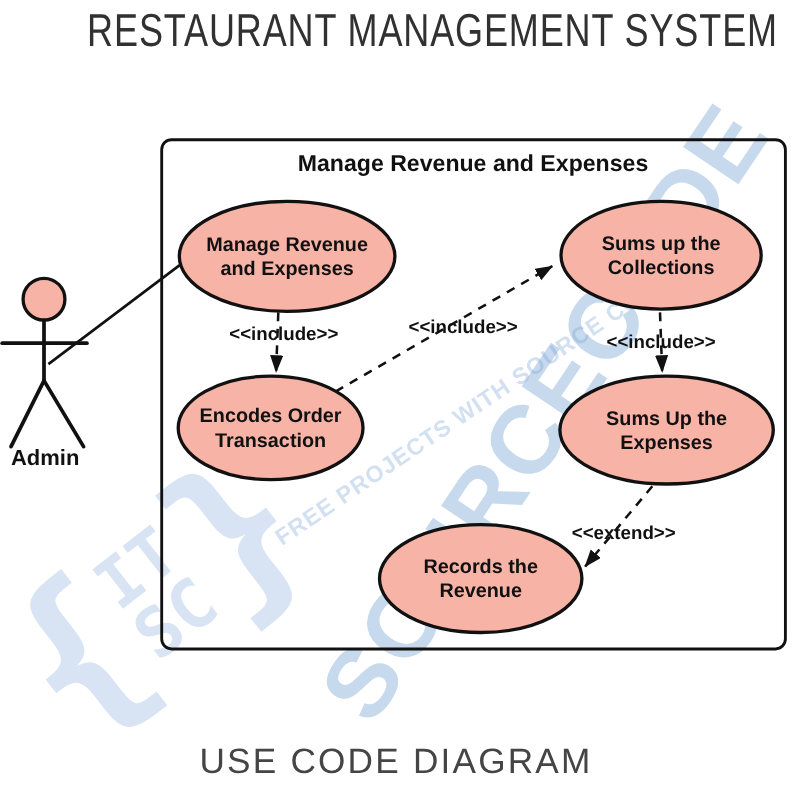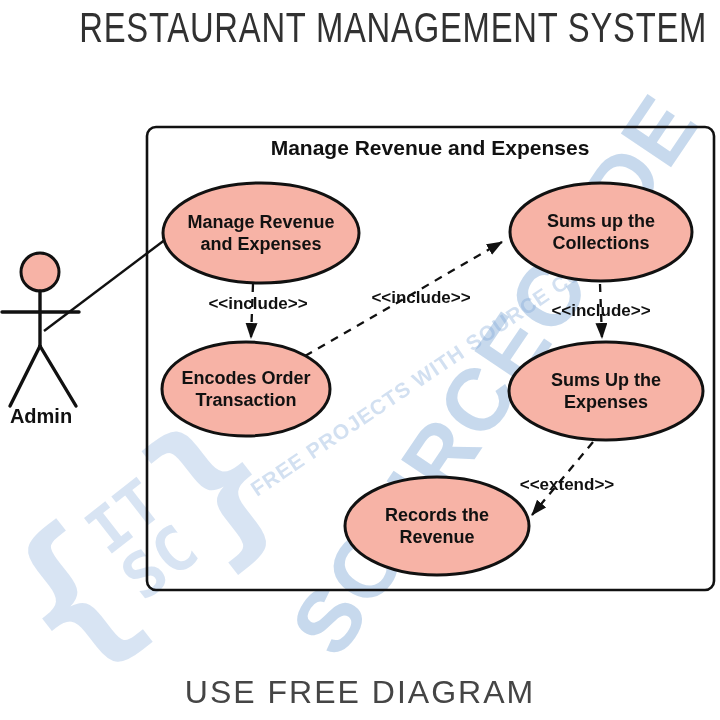--- a/index.html
+++ b/index.html
@@ -132,14 +132,14 @@
     <line class="dash-line" x1="305" y1="356" x2="502" y2="242" marker-end="url(#arrow)"></line>
     <line class="dash-line" x1="600" y1="284" x2="602" y2="338" marker-end="url(#arrow)"></line>
     <line class="dash-line" x1="593" y1="442" x2="532" y2="515" marker-end="url(#arrow)"></line>
 
     <text class="rel-label" x="258" y="309">&lt;&lt;include&gt;&gt;</text>
     <text class="rel-label" x="421" y="303">&lt;&lt;include&gt;&gt;</text>
     <text class="rel-label" x="601" y="316">&lt;&lt;include&gt;&gt;</text>
     <text class="rel-label" x="567" y="490">&lt;&lt;extend&gt;&gt;</text>
   </svg>
 
-  <div class="title-bottom">USE FREE DIAGRAM</div>
+  <div class="title-bottom">USE CODE DIAGRAM</div>
 </div>
 
 </body></html>

